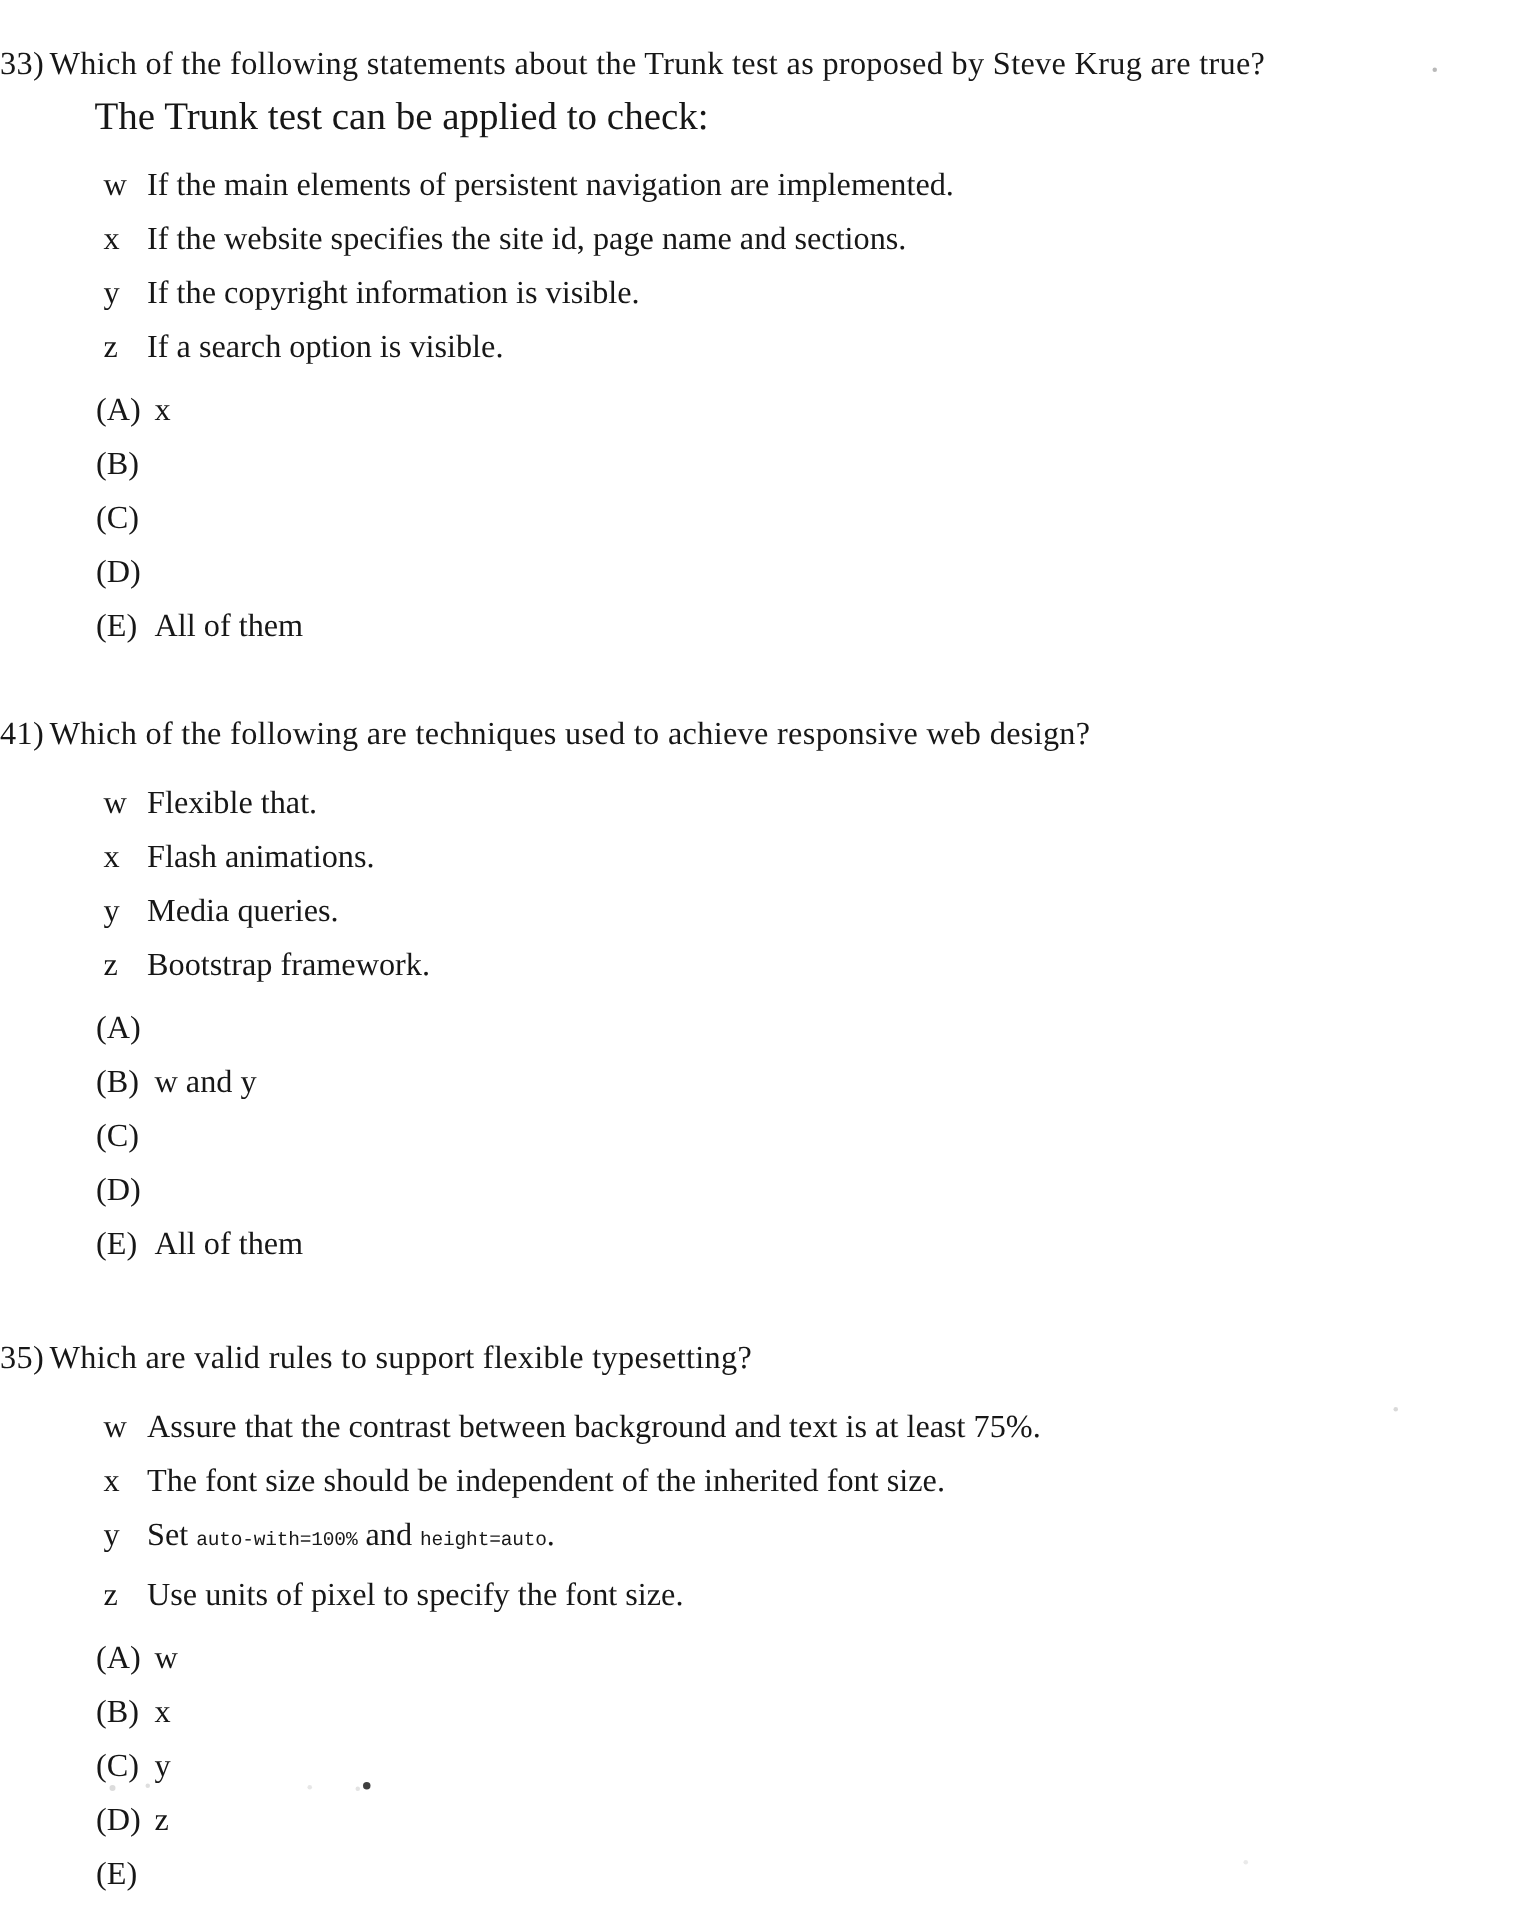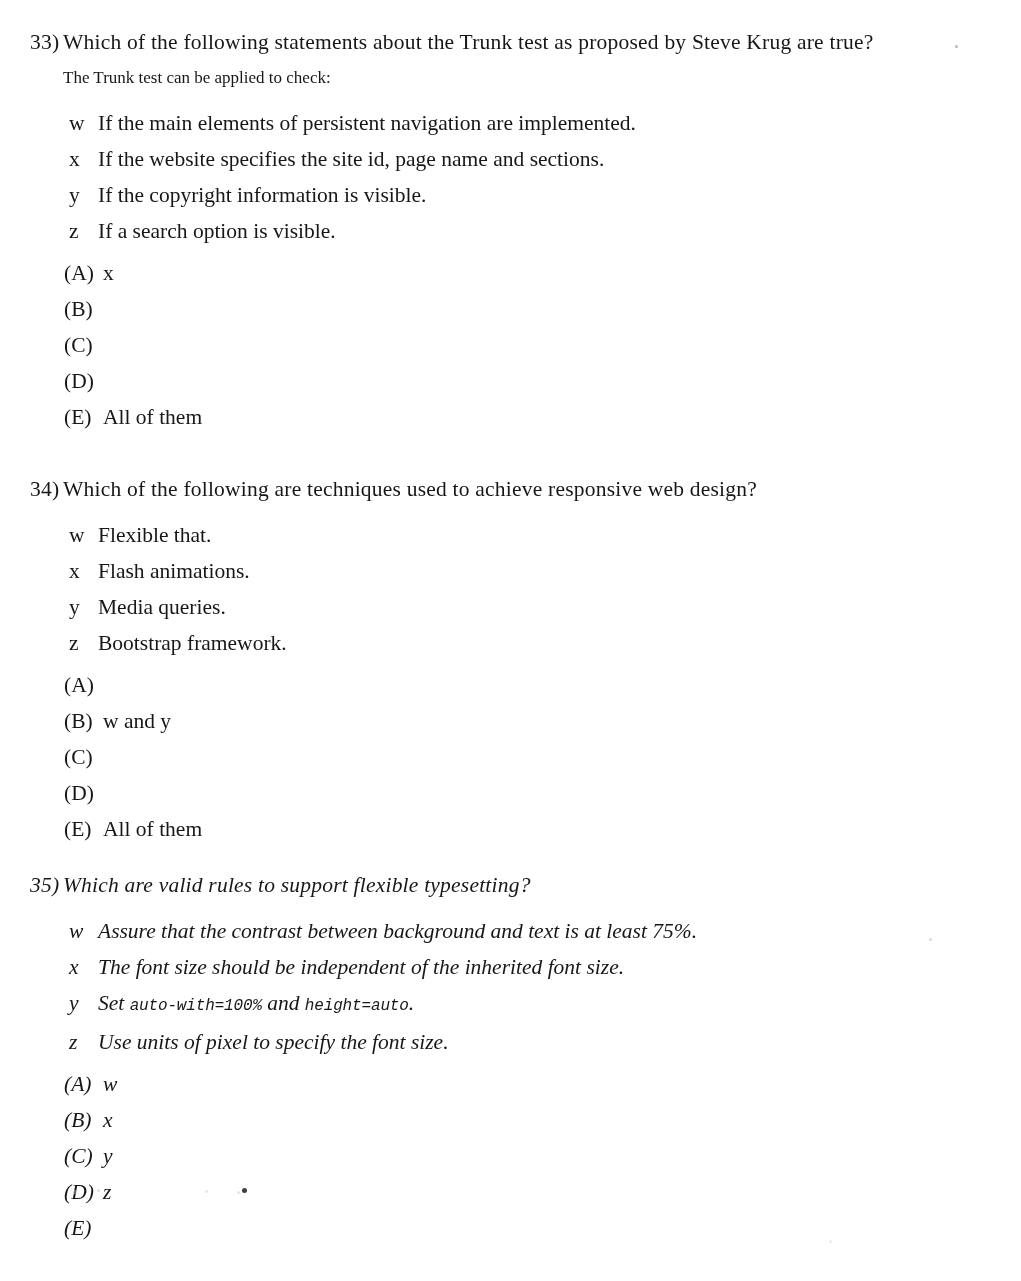--- a/index.html
+++ b/index.html
@@ -22,44 +22,43 @@
     inset: 0;
     padding: 0;
   }
 
   
   .question-block {
     position: relative;
   }
   #q33 { margin-top: 24px; }
   #q34 { margin-top: 36px; }
-  #q35 { margin-top: 20px; font-style: italic; }
+  #q35 { margin-top: 40px; }
 
   
   .stem {
     display: flex;
     align-items: flex-start;
-    padding-left: 30px;
     font-size: 21.5px;
     line-height: 36px;
     letter-spacing: 0.01em;
   }
   .stem-number {
     flex: 0 0 auto;
     width: 33px;
     text-align: left;
     white-space: pre;
   }
   .stem-text {
     flex: 1 1 auto;
     padding-right: 70px;
   }
   .stem-cont {
     padding-left: 63px;
-    font-size: 17px;
+    font-size: 26px;
     line-height: 35px;
   }
 
   
   .subitems {
     margin-top: 10px;
   }
   .subitem {
     display: flex;
     align-items: flex-start;
@@ -93,21 +92,21 @@
     text-align: left;
     white-space: pre;
   }
   .choice-text {
     flex: 1 1 auto;
   }
 
   
   code.mono {
     font-family: "Liberation Mono", "DejaVu Sans Mono", monospace;
-    font-size: 16px;
+    font-size: 13px;
     letter-spacing: -0.01em;
   }
 
   
   .speck {
     position: absolute;
     width: 3px;
     height: 3px;
     border-radius: 50%;
     background: #b9b9b9;
@@ -169,21 +168,21 @@
       </div>
       <div class="choice">
         <span class="choice-label">(E)</span>
         <span class="choice-text">All of them</span>
       </div>
     </div>
   </section>
 
   <section class="question-block" id="q34">
     <div class="stem">
-      <span class="stem-number">34)</span>
+      <span class="stem-number">41)</span>
       <span class="stem-text">Which of the following are techniques used to achieve responsive web design?</span>
     </div>
 
     <div class="subitems">
       <div class="subitem">
         <span class="subitem-marker">w</span>
         <span class="subitem-text">Flexible that.</span>
       </div>
       <div class="subitem">
         <span class="subitem-marker">x</span>

